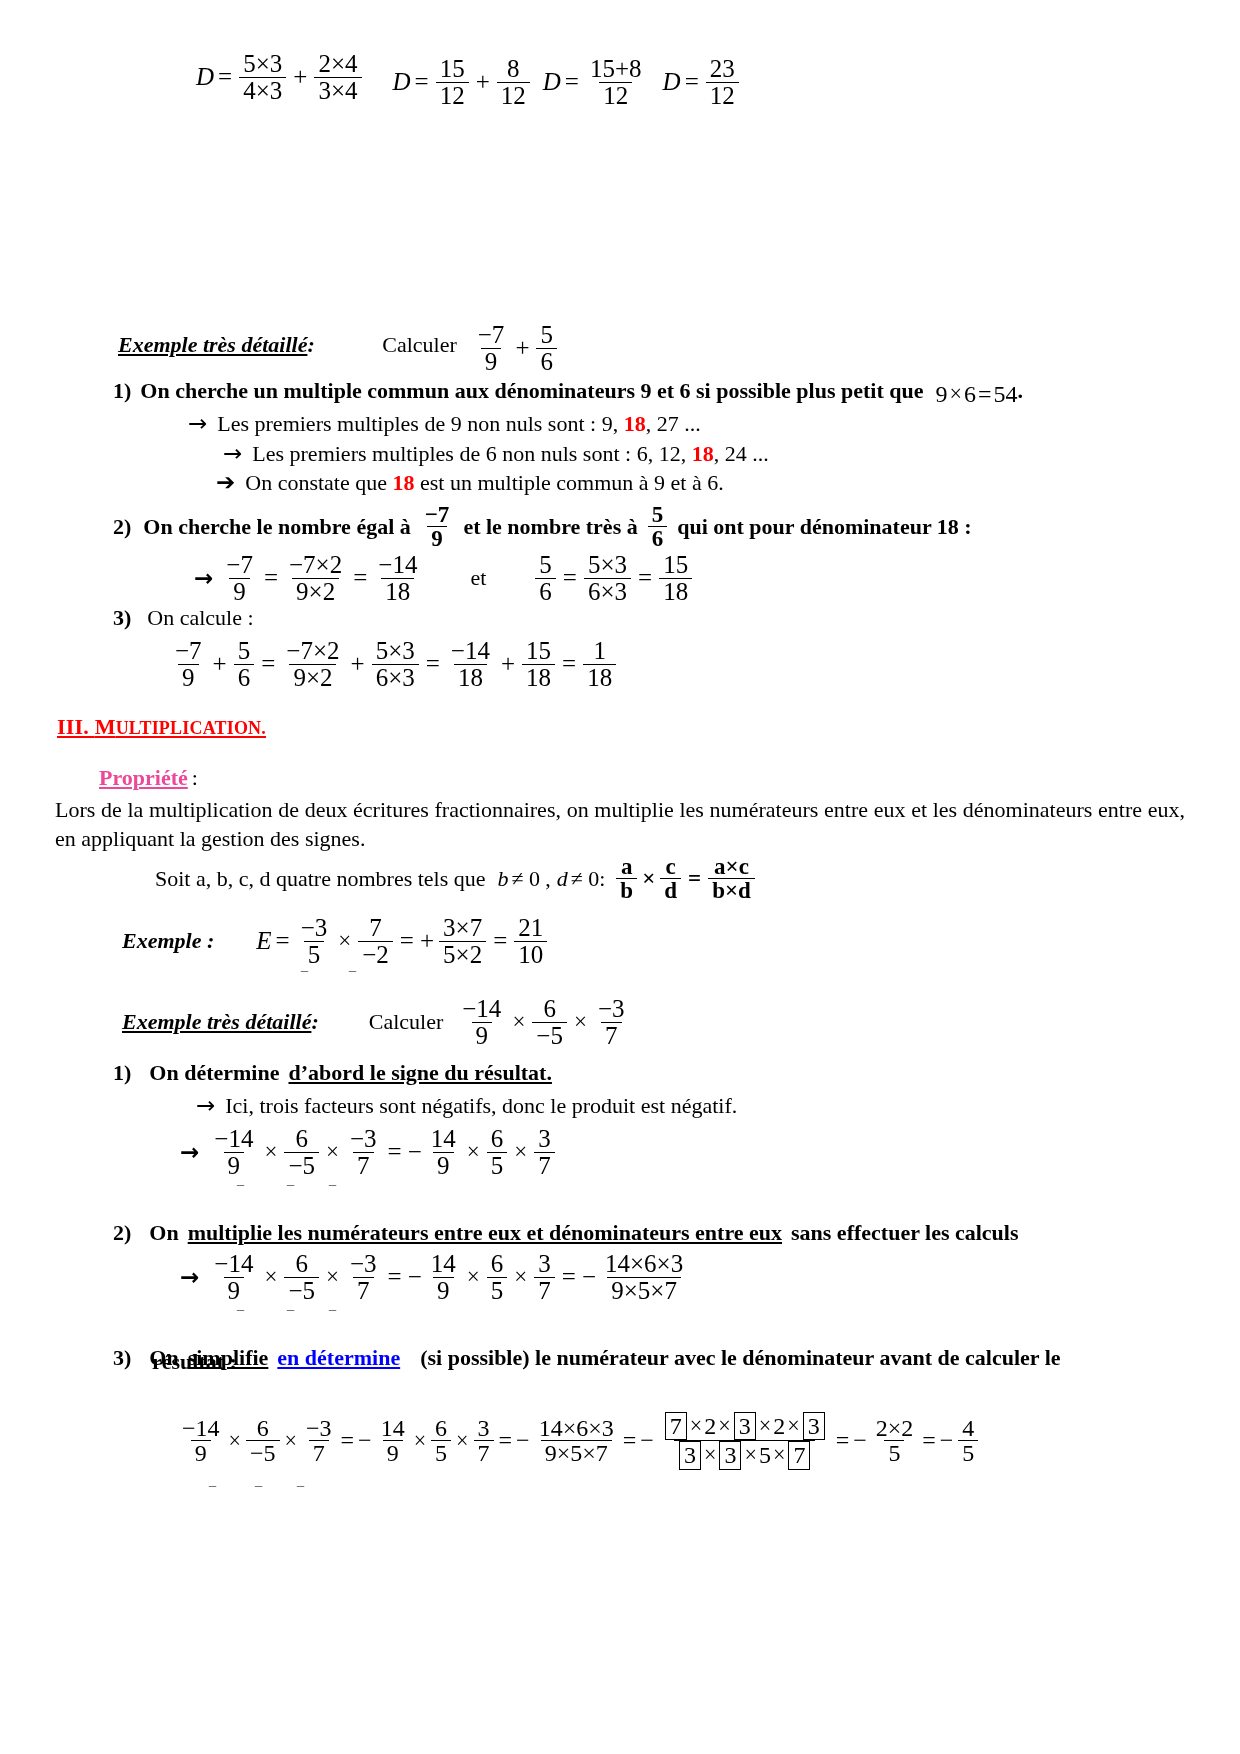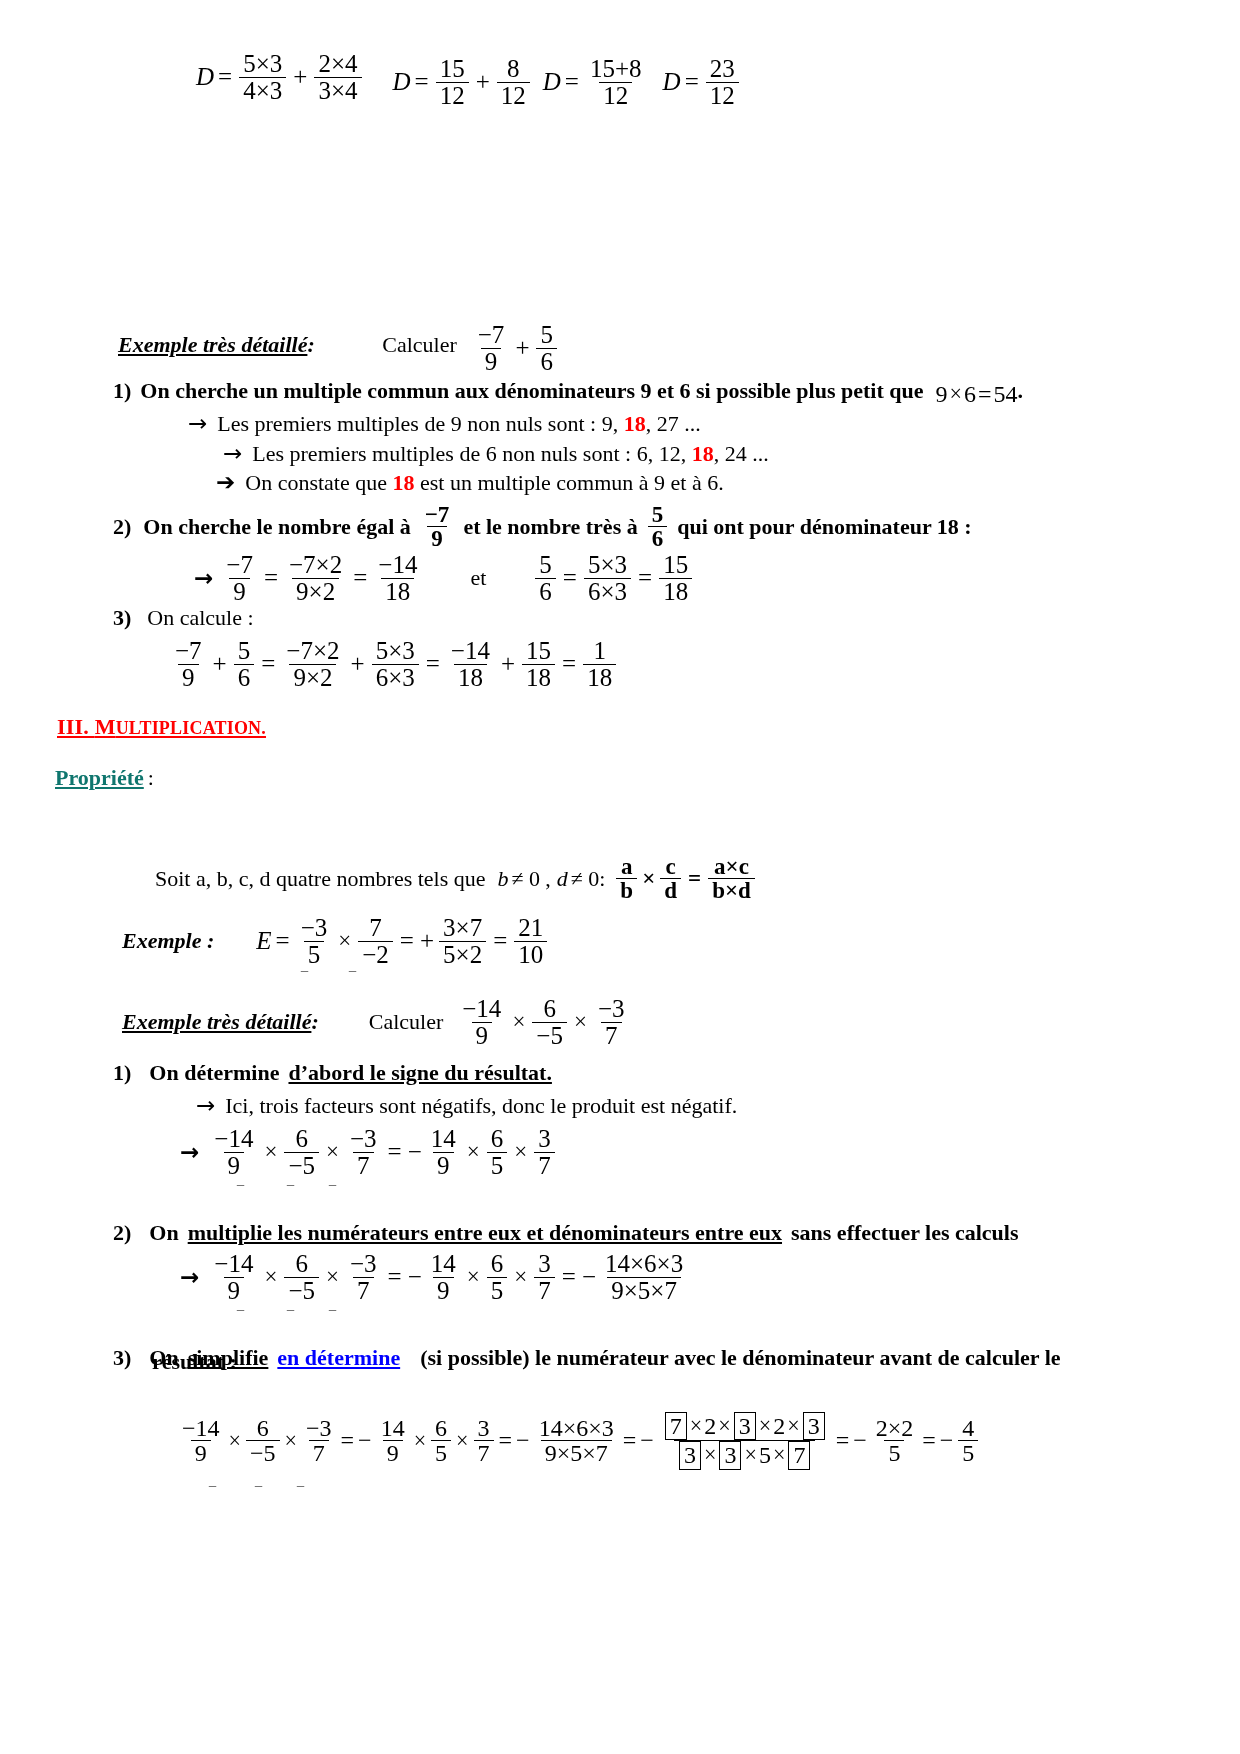--- a/index.html
+++ b/index.html
@@ -29,21 +29,21 @@
   .eqline { font-size:25px; line-height:1.05; }
   .eqline .frac { font-size:25px; }
 
   
   .h-section {
     color:#FF0000; font-weight:bold; text-decoration:underline;
     font-size:22px; letter-spacing:0.2px;
   }
   .h-section .sc { font-size:18px; }
   .h-prop {
-    color:#0f766e; font-weight:bold; text-decoration:underline; font-size:22px;
+    color:#ec4899; font-weight:bold; text-decoration:underline; font-size:22px;margin-left:44px;
   }
 
   .ex-label { font-weight:bold; font-style:italic; font-size:22px; }
   .ex-label u { text-decoration:underline; }
   .ex-label .colon { font-style:italic; font-weight:bold; text-decoration:none; }
 
   .body-text { font-size:22px; line-height:1.32; text-align:justify; }
   .step-bold { font-weight:bold; font-size:22px; }
   .plain { font-size:22px; }
   .red { color:#FF0000; font-weight:bold; }
@@ -252,20 +252,21 @@
   </div>
 
   <div class="abs" style="left:57px; top:714px;">
     <span class="h-section"><span>III.</span> <span>M</span><span class="sc">ULTIPLICATION.</span></span>
   </div>
 
   <div class="abs" style="left:55px; top:765px;">
     <span class="h-prop">Propriété</span><span class="plain" style="margin-left:4px;">:</span>
   </div>
 
+  <div class="abs body-text" style="left:55px; top:795px; width:1130px;">Lors de la multiplication de deux écritures fractionnaires, on multiplie les numérateurs entre eux et les dénominateurs entre eux, en appliquant la gestion des signes.</div>
 
   <div class="abs mrow" style="left:155px; top:855px;">
     <span class="plain">Soit a, b, c, d quatre nombres tels que</span>
     <span class="mi plain" style="margin-left:12px;">b</span>
     <span class="plain" style="margin-left:3px;">≠ 0</span>
     <span class="plain" style="margin-left:5px;">,</span>
     <span class="mi plain" style="margin-left:6px;">d</span>
     <span class="plain" style="margin-left:3px;">≠ 0</span>
     <span class="plain">:</span>
     <span class="mrow" style="font-size:23px; font-weight:bold; margin-left:8px;">

